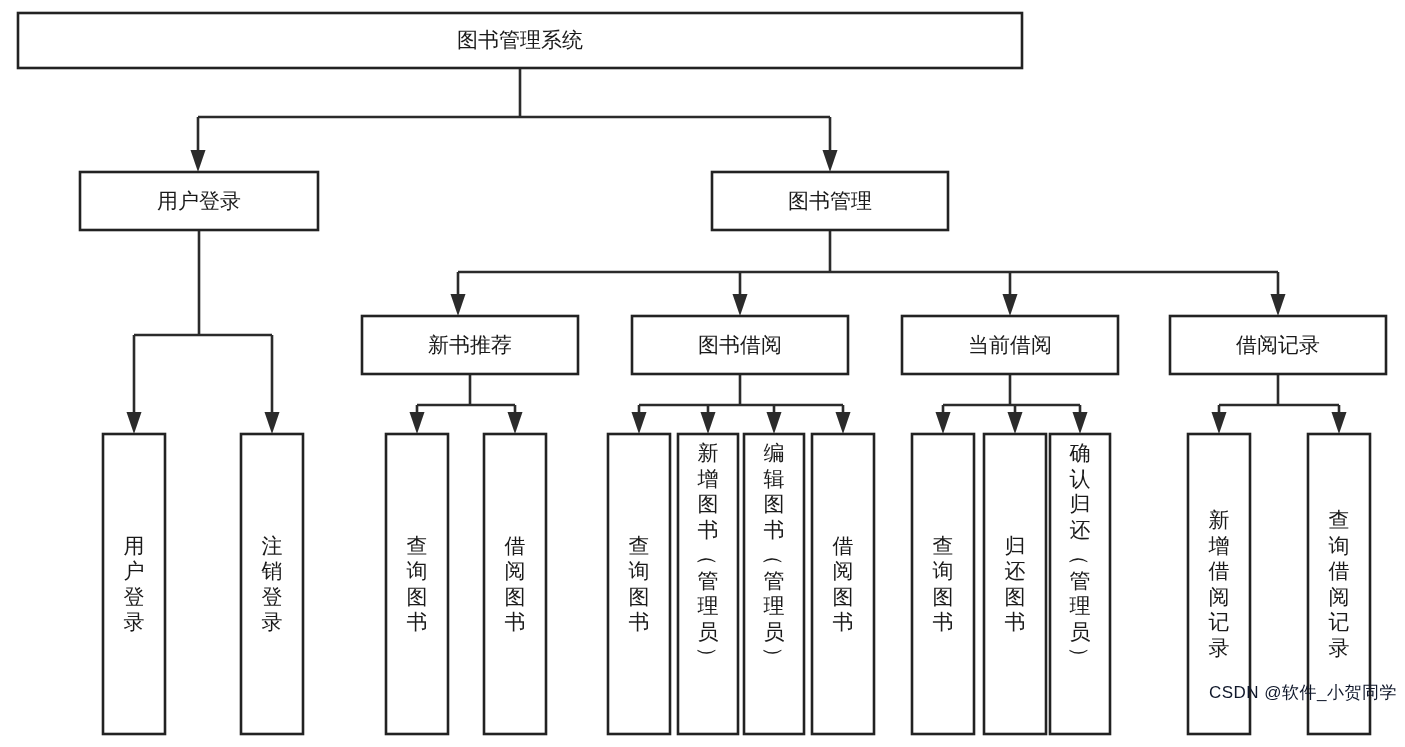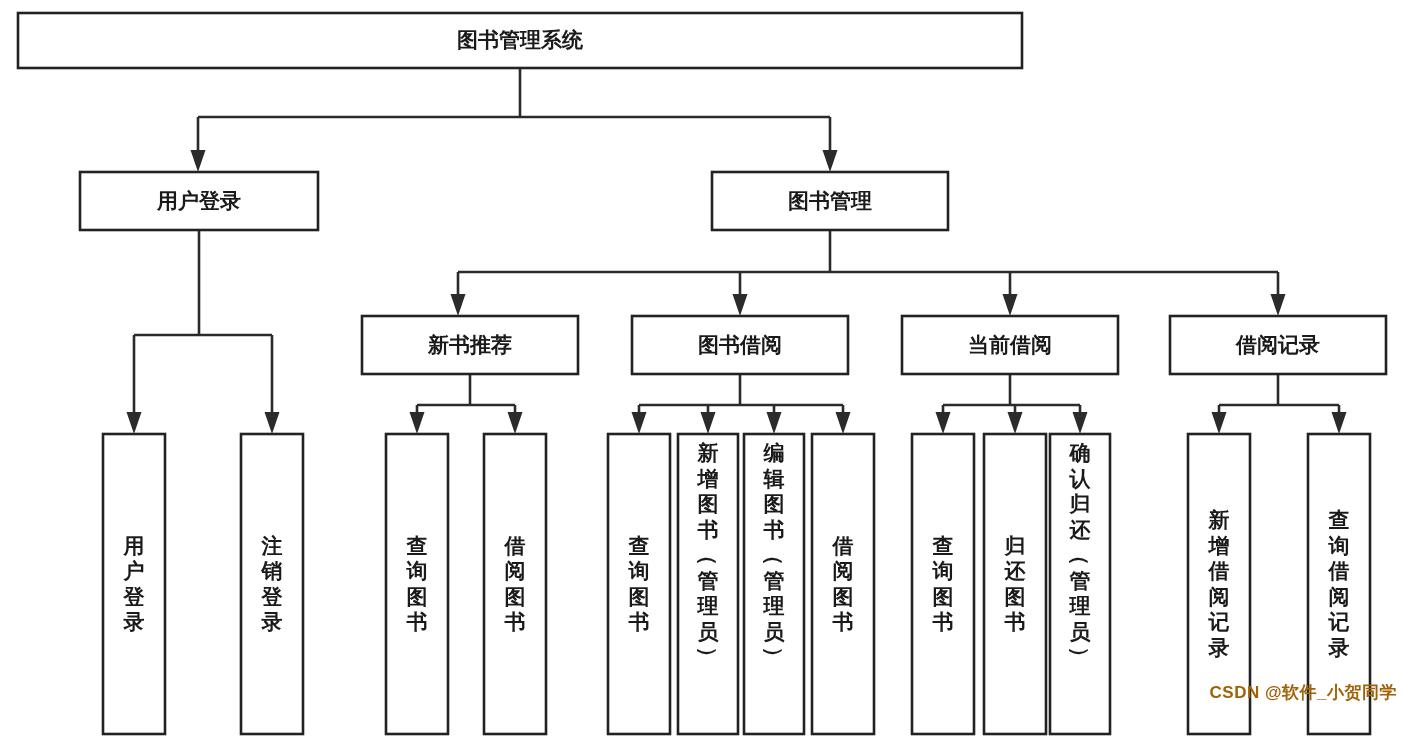--- a/index.html
+++ b/index.html
@@ -11,21 +11,20 @@
     width: 1405px;
     height: 747px;
     font-family: "Liberation Sans", "DejaVu Sans", sans-serif;
     overflow: hidden;
     position: relative;
   }
   #diagram-root {
     position: relative;
     width: 1405px;
     height: 708px;
-    font-weight: bold;
   }
   svg#tree-svg {
     position: absolute;
     left: 0;
     top: 0;
     width: 1405px;
     height: 747px;
     display: block;
   }
   .node-box {
@@ -55,21 +54,21 @@
     font-size: 21px;
     fill: #1a1a1a;
     text-anchor: middle;
   }
   .watermark-text {
     position: absolute;
     right: 8px;
     bottom: 4px;
     font-family: "Liberation Sans", "DejaVu Sans", sans-serif;
     font-size: 17px;
-    color: #a16207;
+    color: #0f172a;
     white-space: nowrap;
     letter-spacing: 0.5px;
     text-align: right;
   }
 </style>
 </head>
 <body>
 
 <div id="diagram-root">
 

